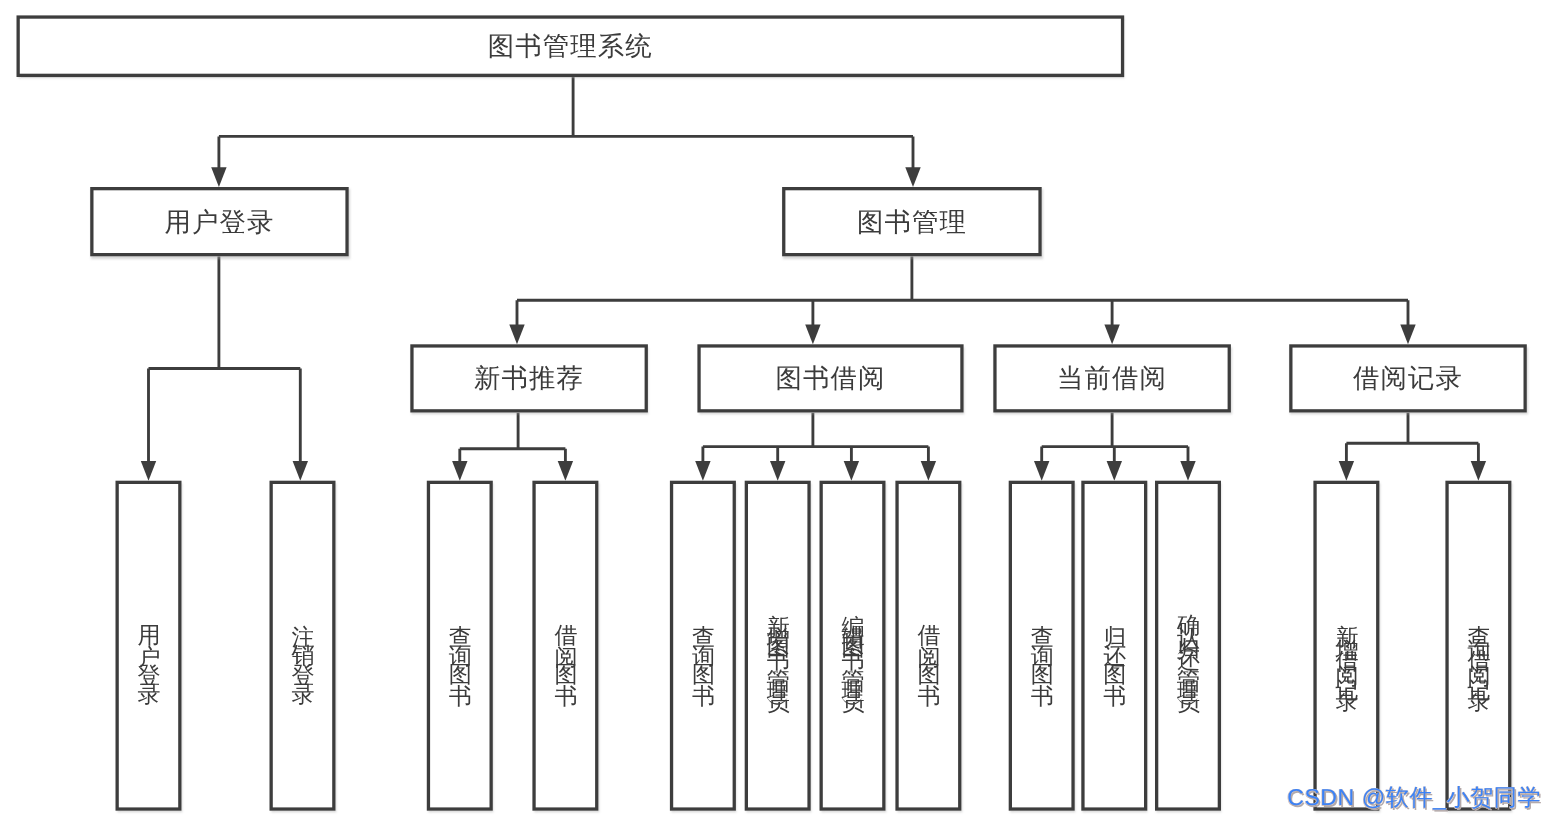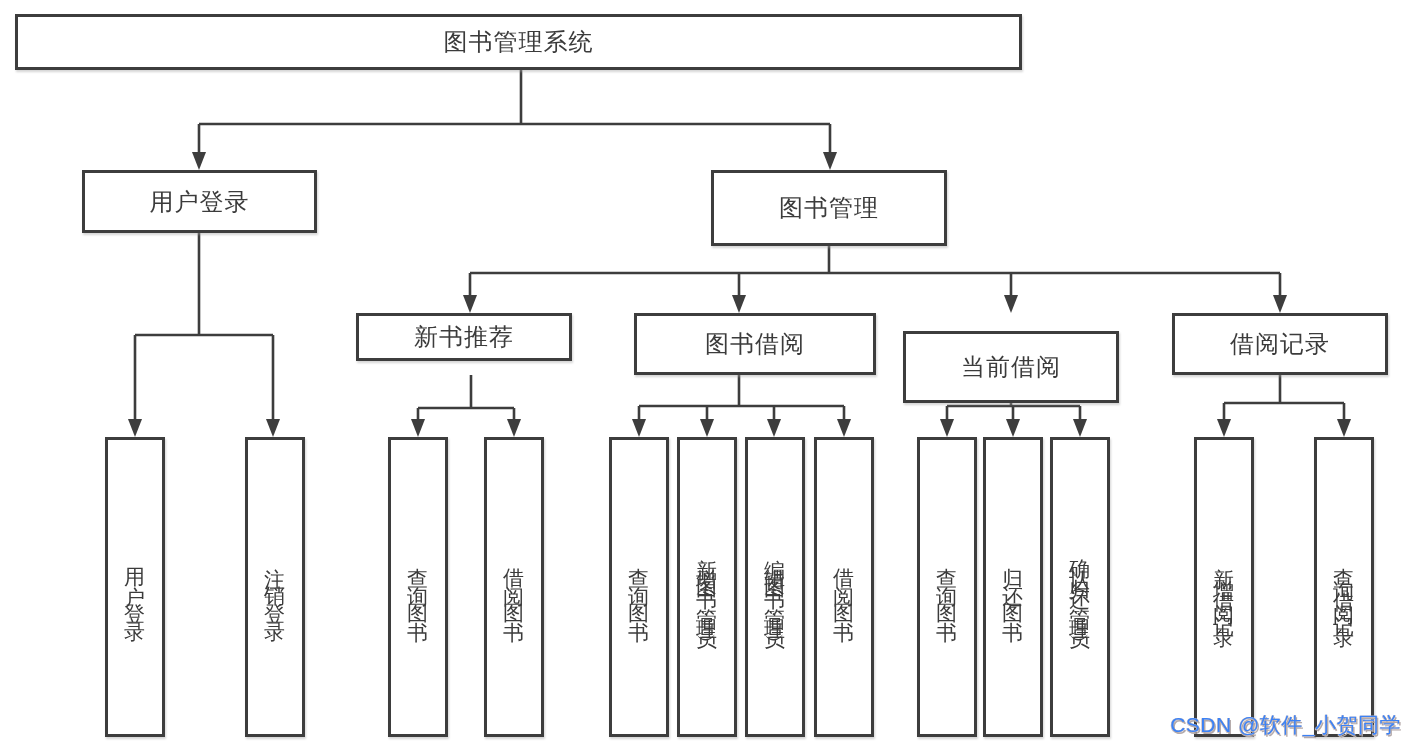--- a/index.html
+++ b/index.html
@@ -84,31 +84,31 @@
     <polygon points="1337,419 1351,419 1344,437"></polygon>
   </svg>
 
   <div class="node h" style="left:15px;top:14px;width:1007px;height:56px">
     <span>图书管理系统</span>
   </div>
 
   <div class="node h" style="left:82px;top:170px;width:235px;height:63px">
     <span>用户登录</span>
   </div>
-  <div class="node h" style="left:711px;top:170px;width:236px;height:76px">
+  <div class="node h" style="left:711px;top:170px;width:236px;height:63px">
     <span>图书管理</span>
   </div>
 
-  <div class="node h" style="left:356px;top:313px;width:216px;height:48px">
+  <div class="node h" style="left:373px;top:313px;width:216px;height:62px">
     <span>新书推荐</span>
   </div>
   <div class="node h" style="left:634px;top:313px;width:242px;height:62px">
     <span>图书借阅</span>
   </div>
-  <div class="node h" style="left:903px;top:331px;width:216px;height:72px">
+  <div class="node h" style="left:903px;top:313px;width:216px;height:62px">
     <span>当前借阅</span>
   </div>
   <div class="node h" style="left:1172px;top:313px;width:216px;height:62px">
     <span>借阅记录</span>
   </div>
 
   <div class="node v ls18" style="left:105px">
     <span>用户登录</span>
   </div>
   <div class="node v ls18" style="left:245px">

